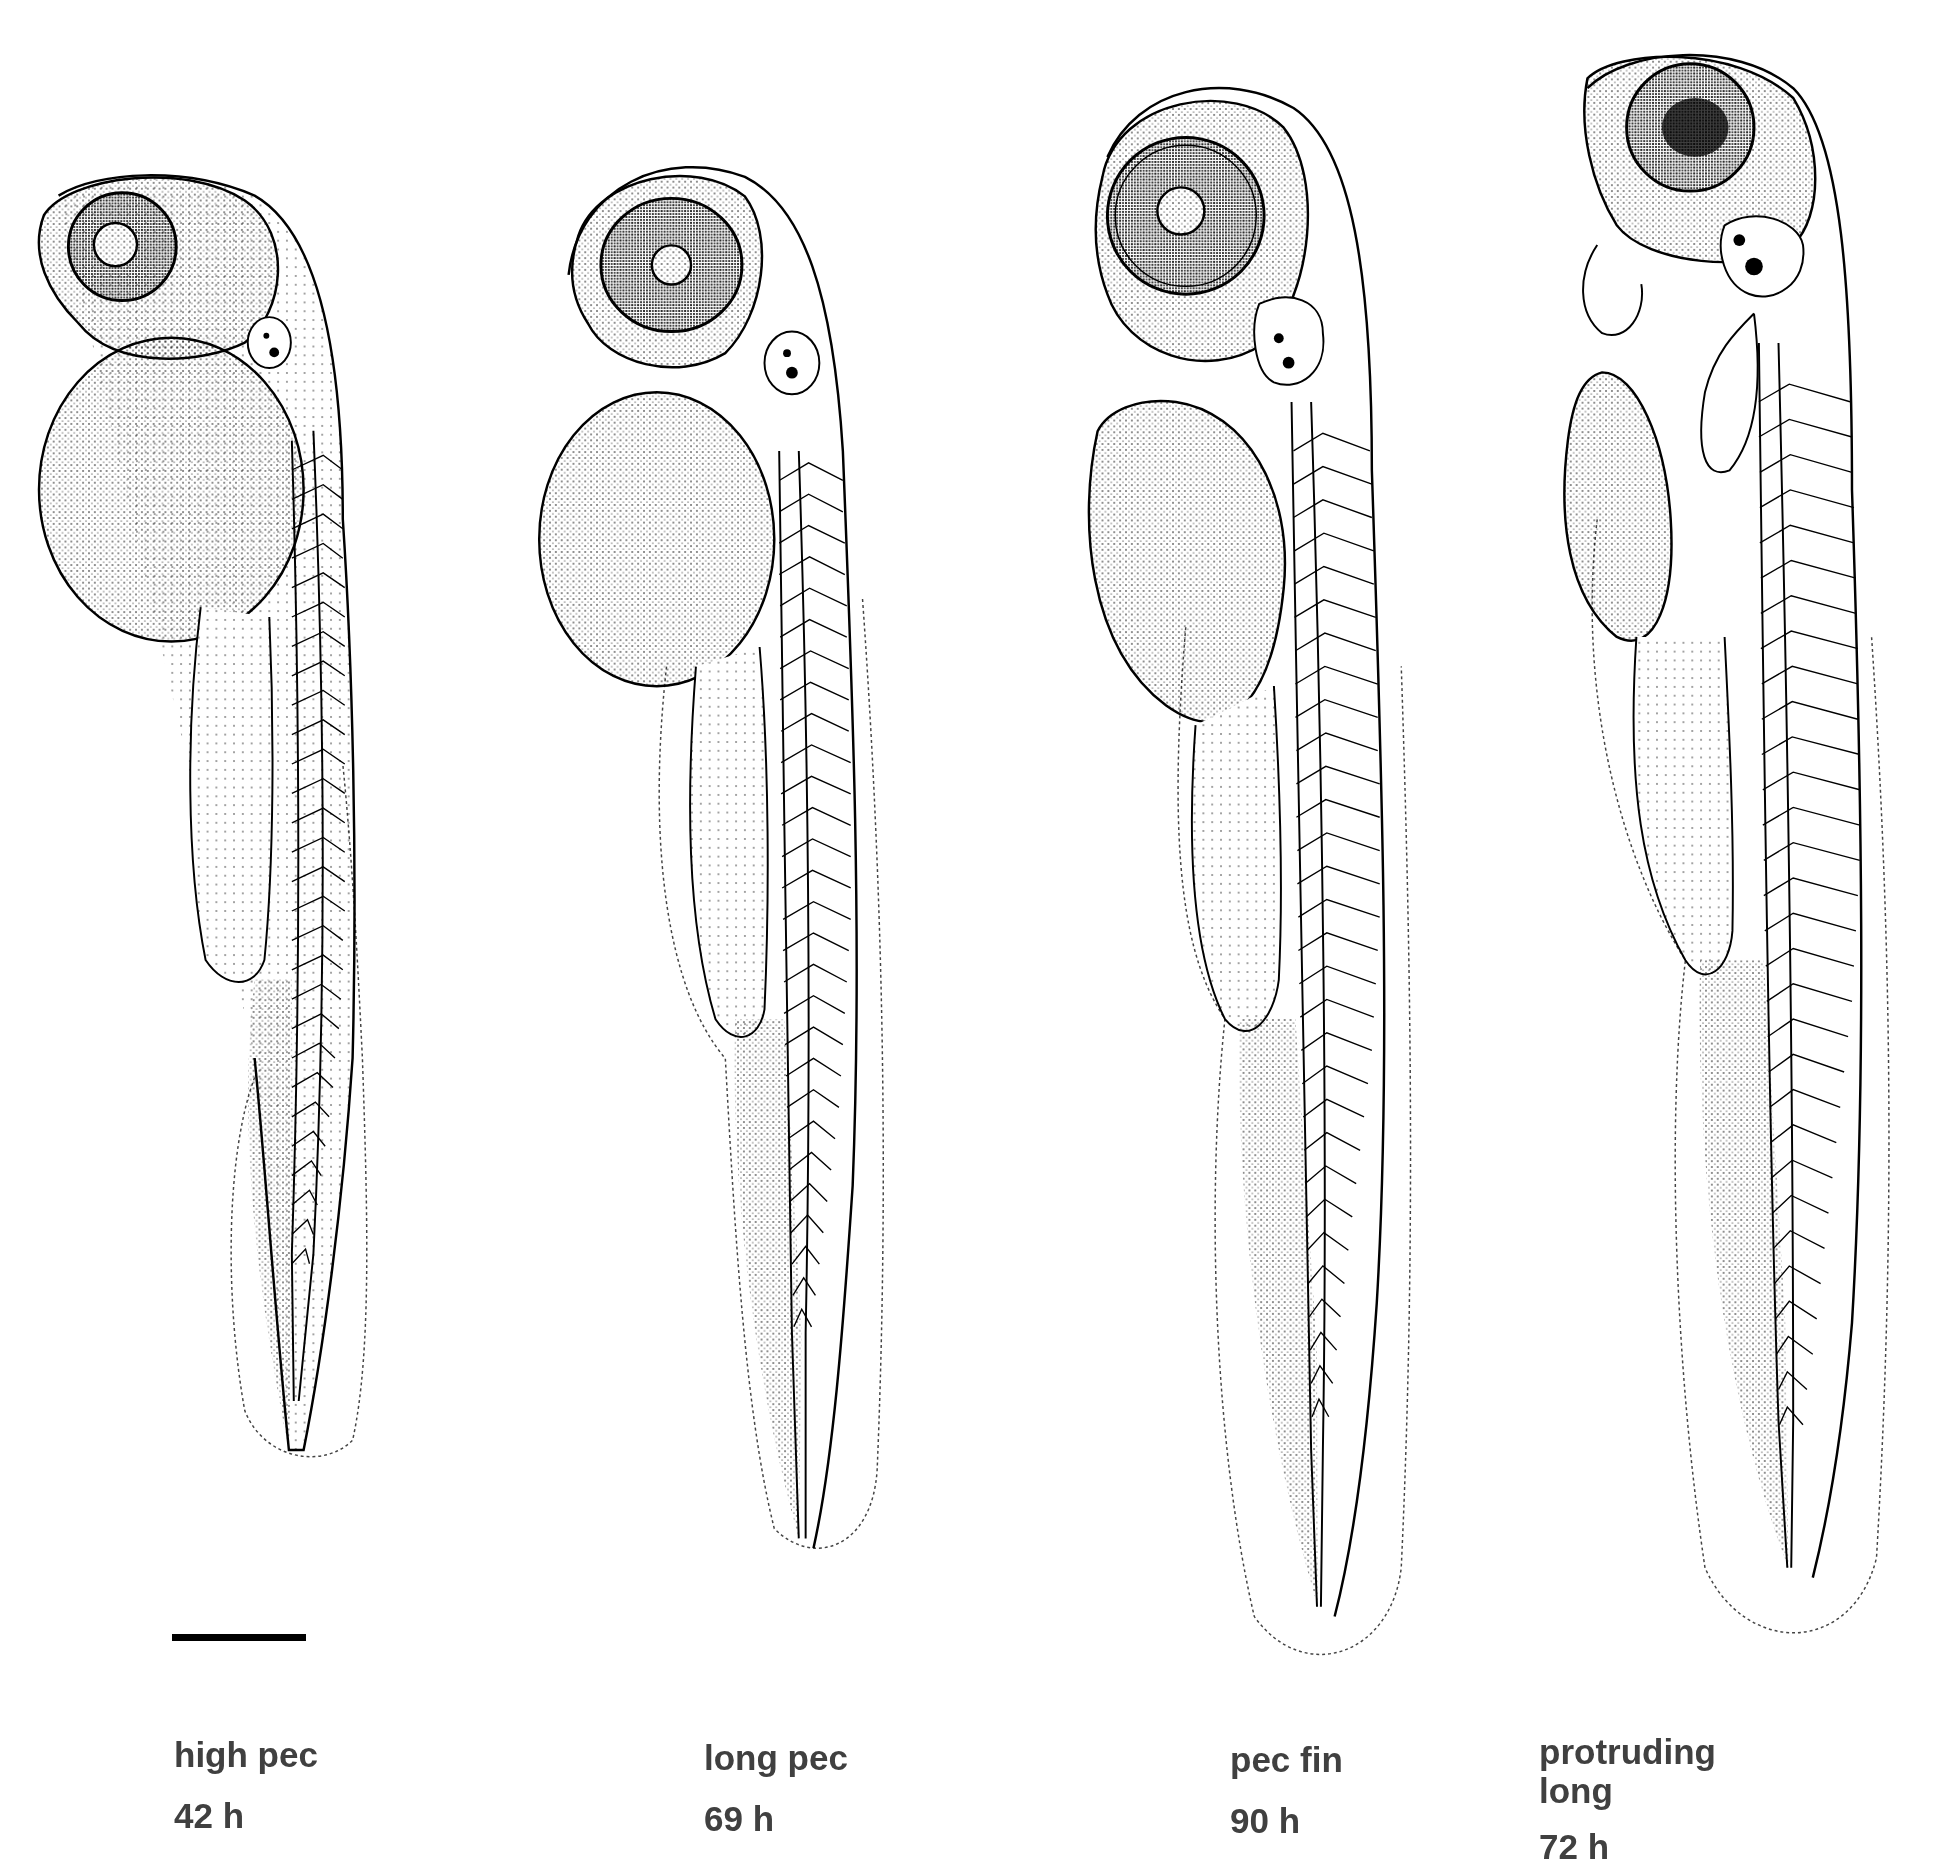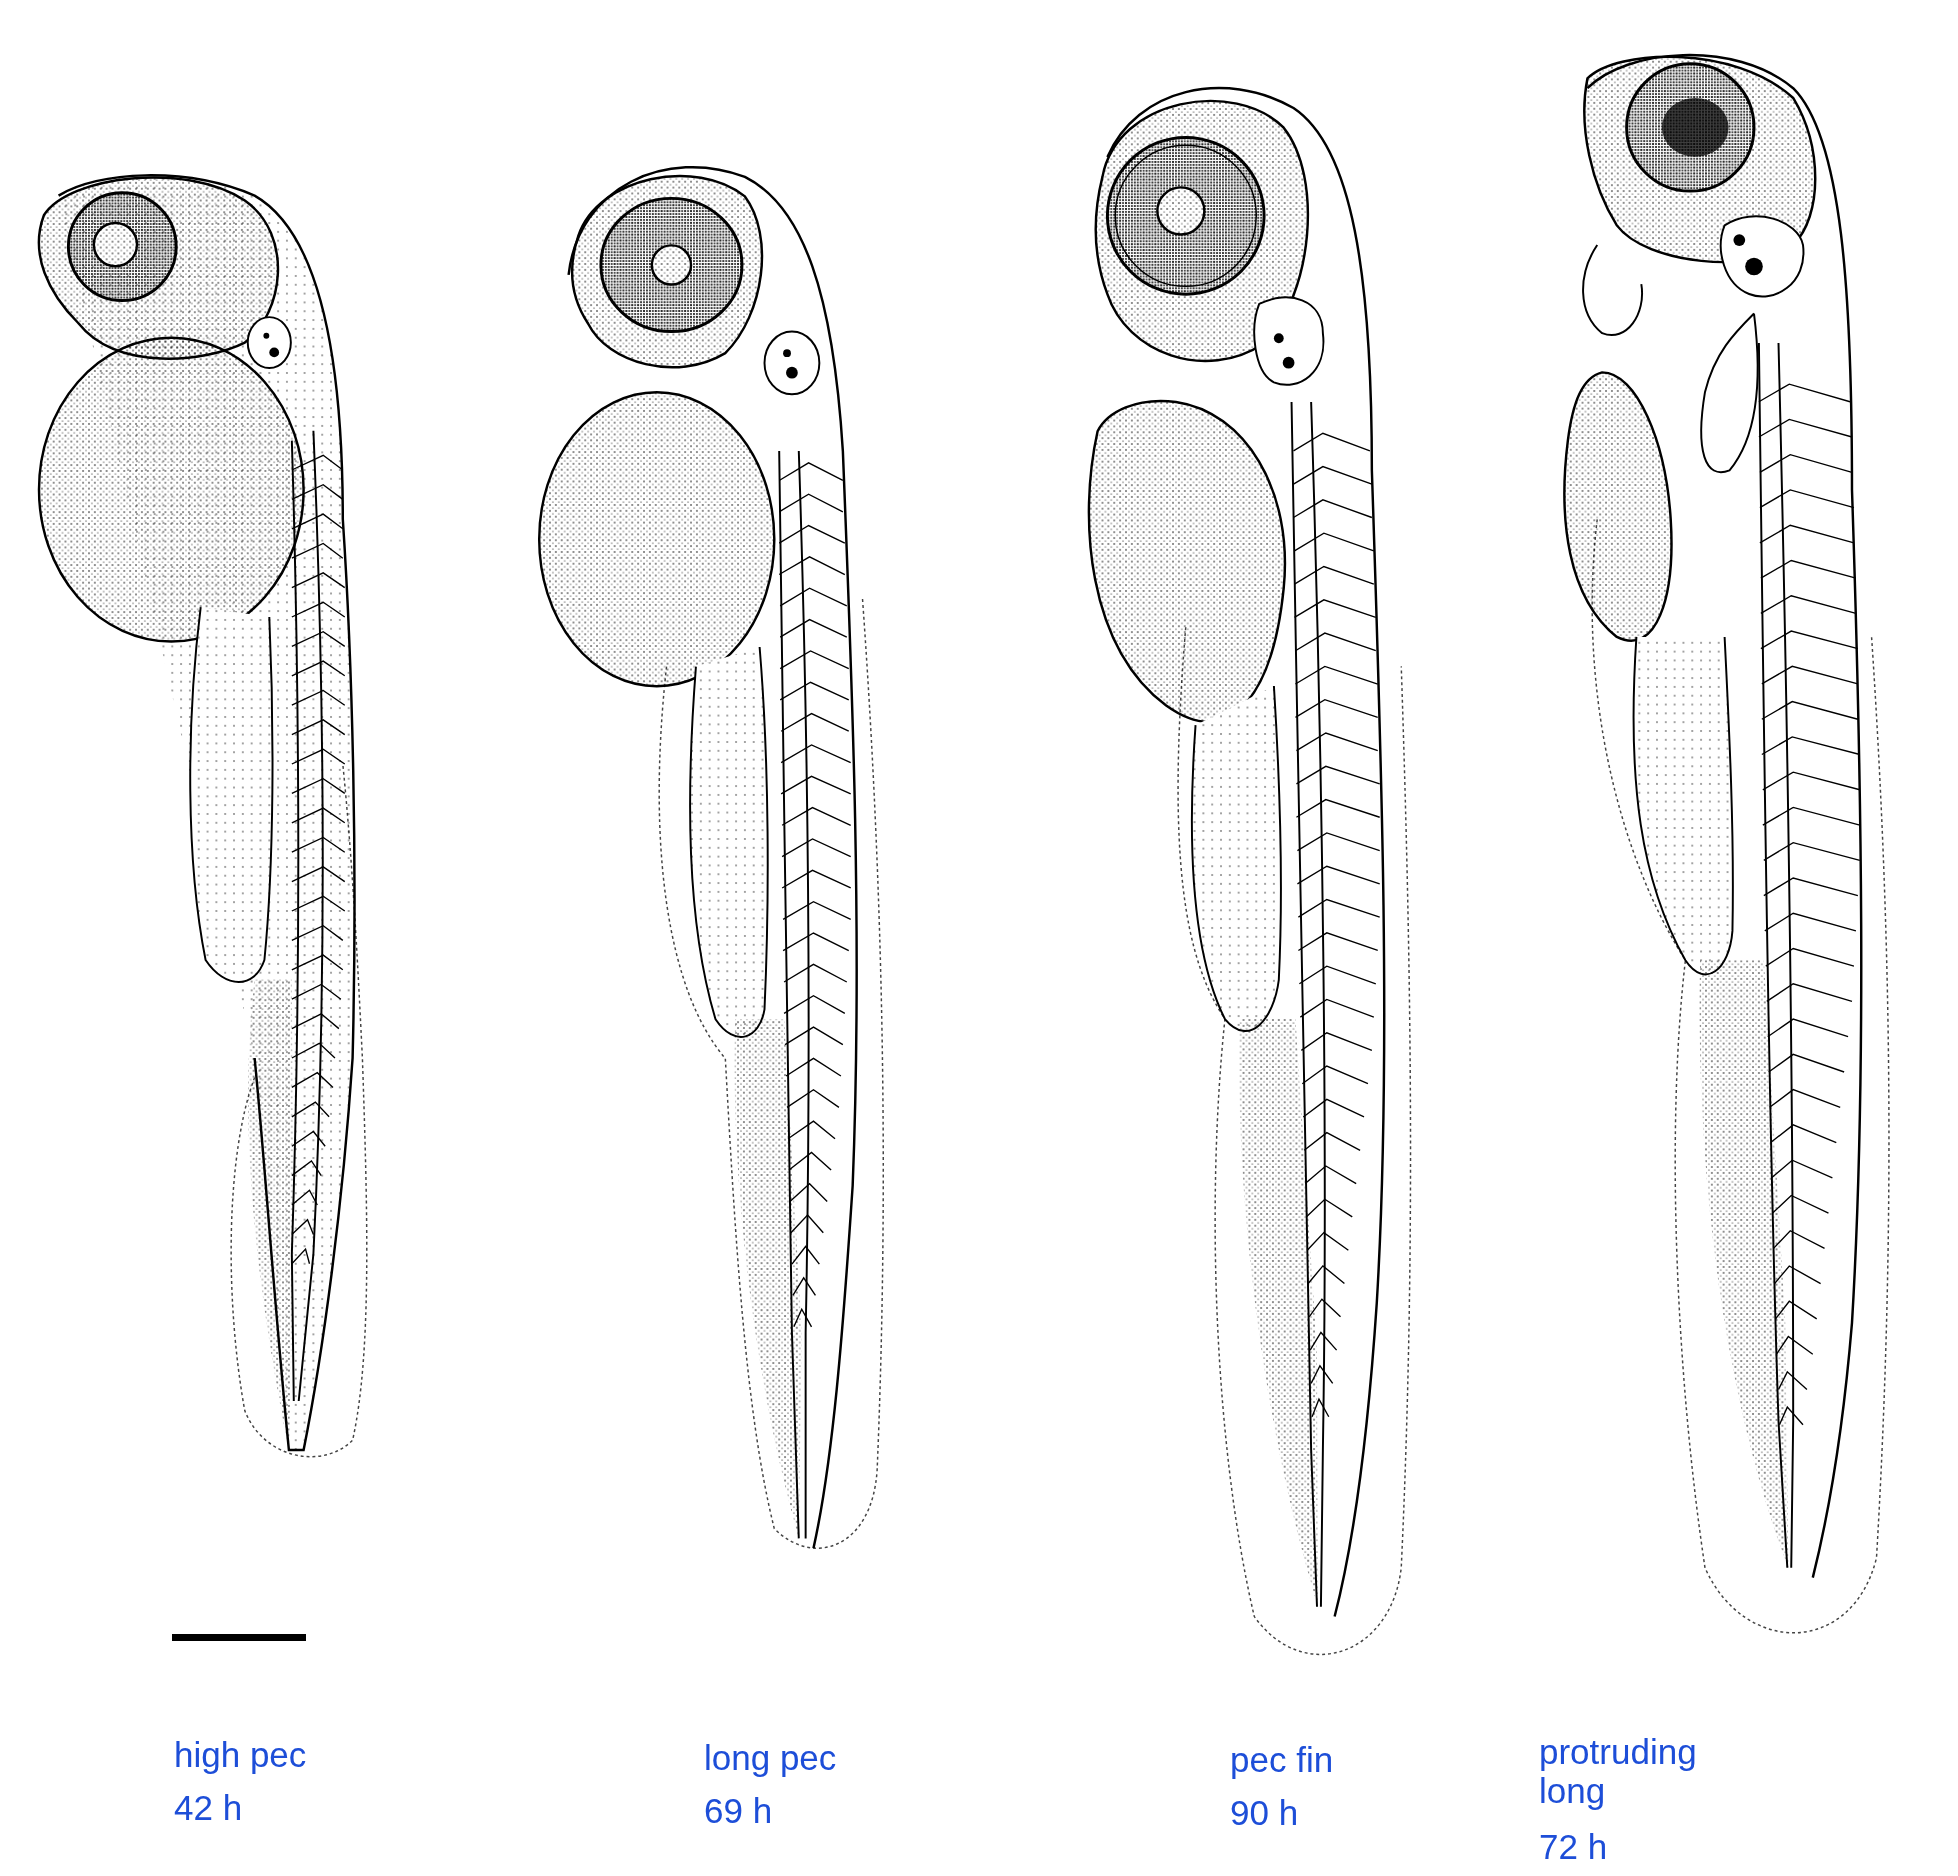--- a/index.html
+++ b/index.html
@@ -1,23 +1,23 @@
 <!DOCTYPE html>
 <html><head>
 <meta charset="utf-8">
 <style>
   html, body { margin: 0; padding: 0; background: #ffffff; }
   body { width: 1958px; height: 1877px; position: relative; overflow: hidden; font-family: "Liberation Sans", sans-serif; }
   .figure { position: absolute; left: 0; top: 0; width: 1958px; height: 1877px; }
   .embryo { position: absolute; }
   .embryo svg { width: 100%; height: 100%; overflow: visible; }
   .scale-bar { position: absolute; left: 172px; top: 1634px; width: 134px; height: 6.9px; background: #000; }
-  .label { position: absolute; font-family: "Liberation Sans", sans-serif; font-weight: normal; font-size: 35px; line-height: 39px; color: #1d4ed8; white-space: nowrap; }
+  .label { position: absolute; font-family: "Liberation Sans", sans-serif; font-weight: bold; font-size: 35px; line-height: 39px; color: #404040; white-space: nowrap; }
   .label .line { display: block; }
-  .label .time { display: block; margin-top: 14px; }
+  .label .time { display: block; margin-top: 22px; }
 </style>
 </head>
 <body>
 
 <div class="figure">
 
   <div class="embryo" style="left:29px; top:176px; width:412px; height:1323px;">
     <svg viewBox="0 0 420 1350">
       <defs>
         <pattern id="stip" width="6" height="6" patternUnits="userSpaceOnUse">

